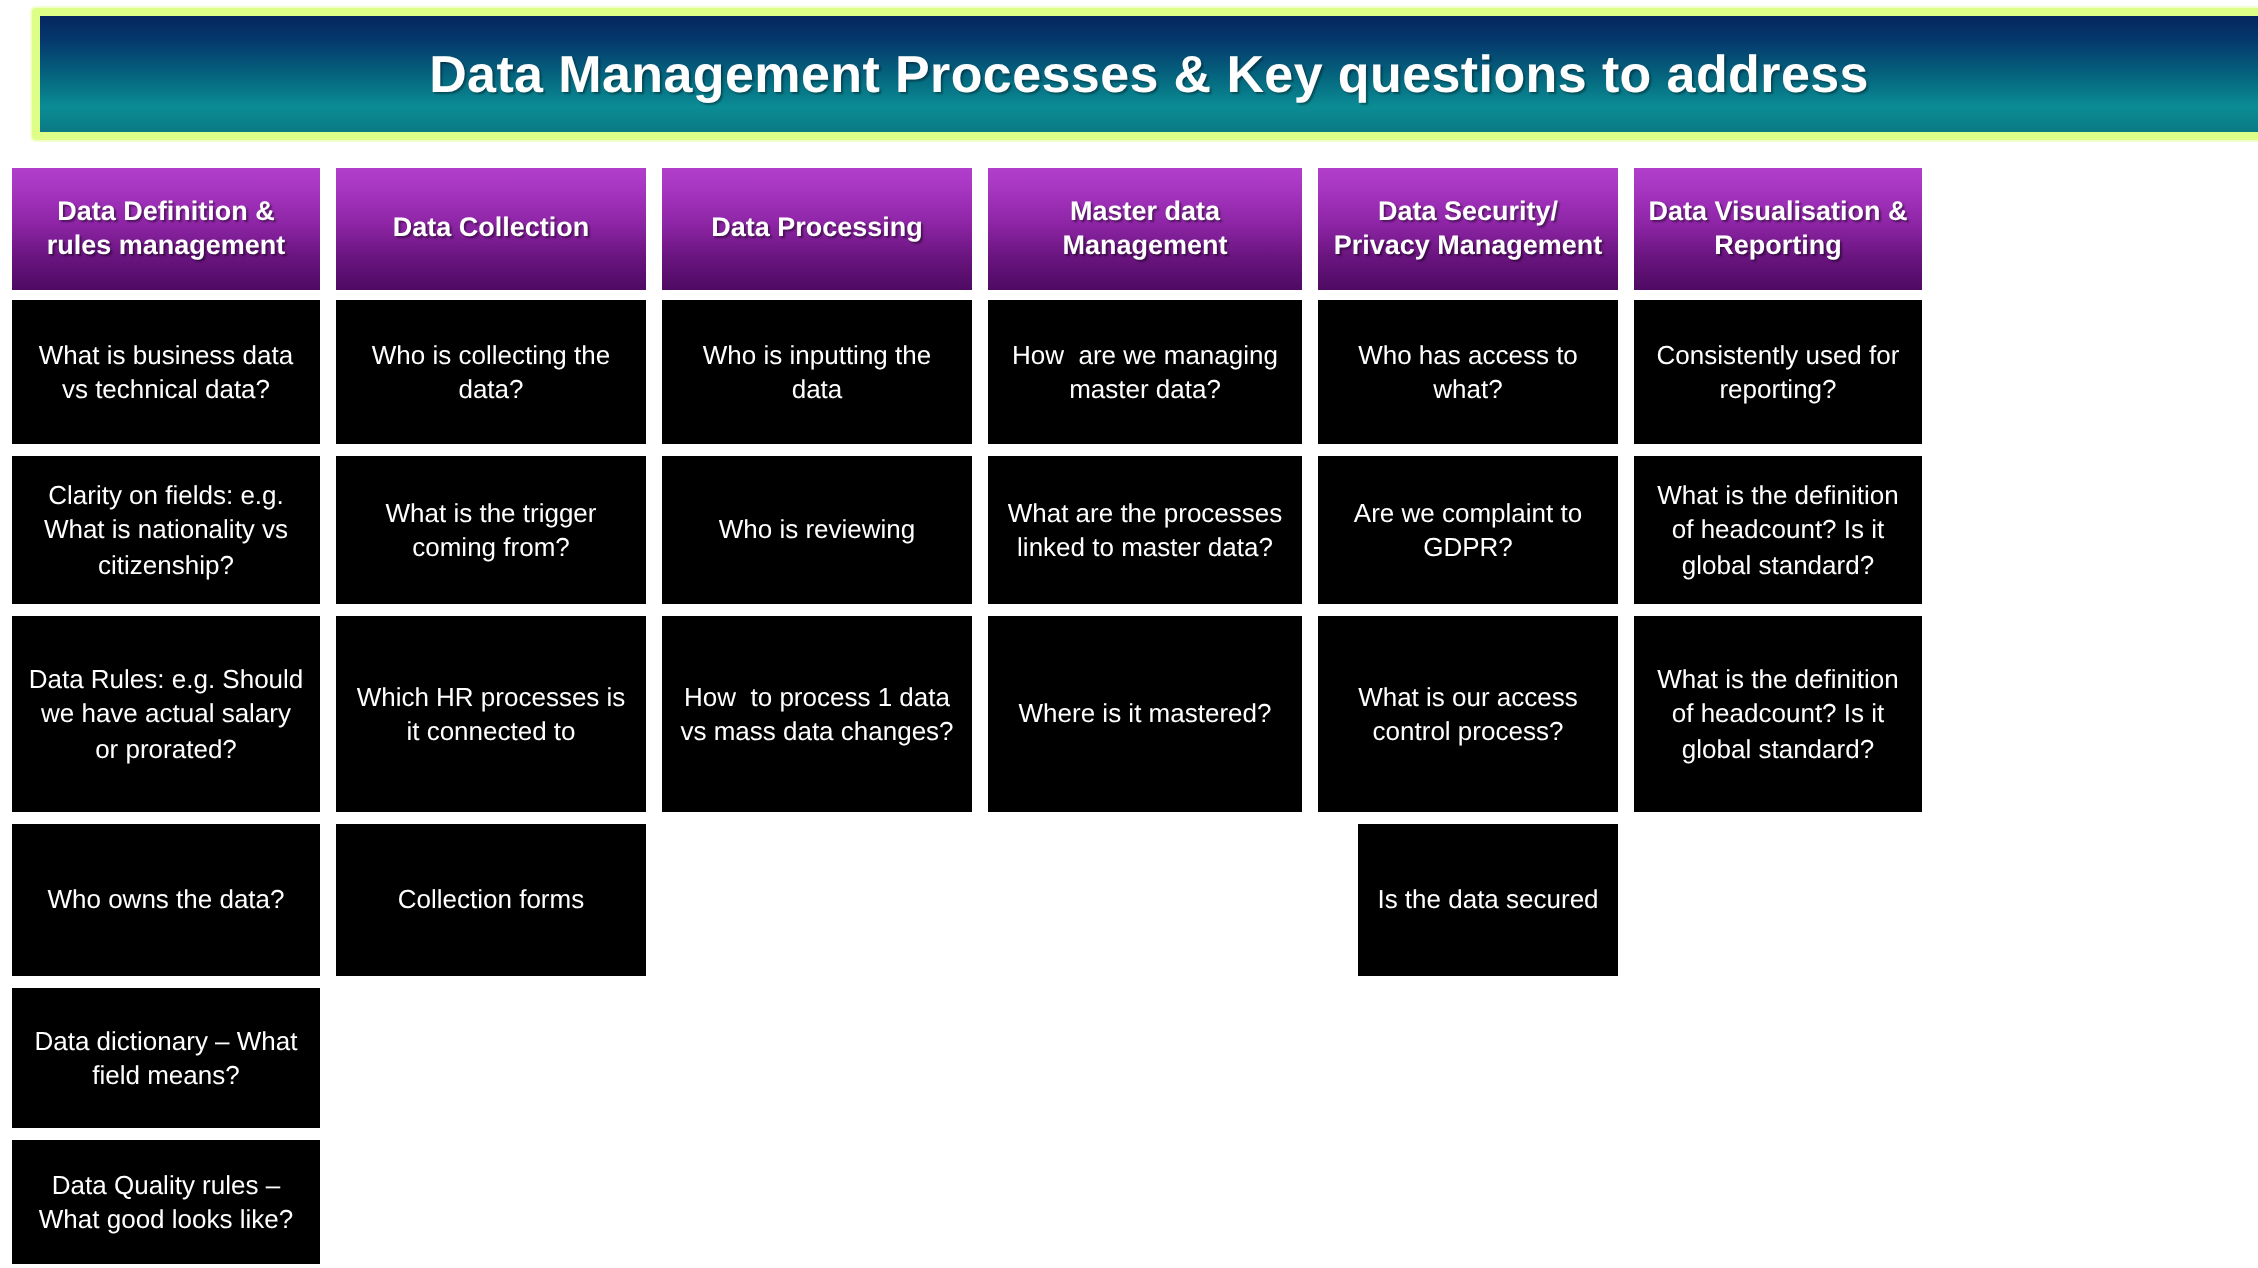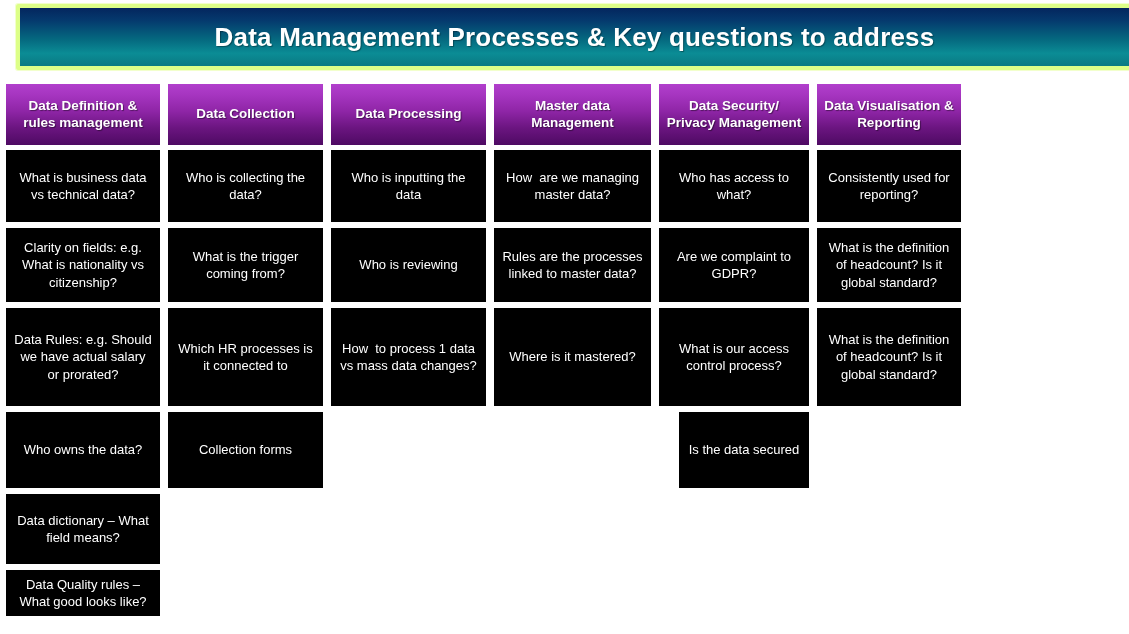--- a/index.html
+++ b/index.html
@@ -118,39 +118,39 @@
 </div>
 
 <div id="columns">
     <div class="column c0">
       <div class="col-header">Data Definition &amp; rules management</div>
       <div class="cell" style="height: 72px;">What is business data vs technical data?</div>
       <div class="cell" style="height: 74px;">Clarity on fields: e.g. What is nationality vs citizenship?</div>
       <div class="cell" style="height: 98px;">Data Rules: e.g. Should we have actual salary or prorated?</div>
       <div class="cell" style="height: 76px;">Who owns the data?</div>
       <div class="cell" style="height: 70px;">Data dictionary – What field means?</div>
-      <div class="cell" style="height: 46px;">Data Quality rules – What good looks like?</div>
+      <div class="cell" style="height: 62px;">Data Quality rules – What good looks like?</div>
     </div>
     <div class="column c1">
       <div class="col-header">Data Collection</div>
       <div class="cell" style="height: 72px;">Who is collecting the data?</div>
       <div class="cell" style="height: 74px;">What is the trigger coming from?</div>
       <div class="cell" style="height: 98px;">Which HR processes is it connected to</div>
       <div class="cell" style="height: 76px;">Collection forms</div>
     </div>
     <div class="column c2">
       <div class="col-header">Data Processing</div>
       <div class="cell" style="height: 72px;">Who is inputting the data</div>
       <div class="cell" style="height: 74px;">Who is reviewing</div>
       <div class="cell" style="height: 98px;">How  to process 1 data vs mass data changes?</div>
     </div>
     <div class="column c3">
       <div class="col-header">Master data Management</div>
       <div class="cell" style="height: 72px;">How  are we managing master data?</div>
-      <div class="cell" style="height: 74px;">Rules are the processes linked to master data?</div>
+      <div class="cell" style="height: 74px;">What are the processes linked to master data?</div>
       <div class="cell" style="height: 98px;">Where is it mastered?</div>
     </div>
     <div class="column c4">
       <div class="col-header">Data Security/ Privacy Management</div>
       <div class="cell" style="height: 72px;">Who has access to what?</div>
       <div class="cell" style="height: 74px;">Are we complaint to GDPR?</div>
       <div class="cell" style="height: 98px;">What is our access control process?</div>
       <div class="cell" style="height: 76px; margin-left: 20px;">Is the data secured</div>
     </div>
     <div class="column c6">

